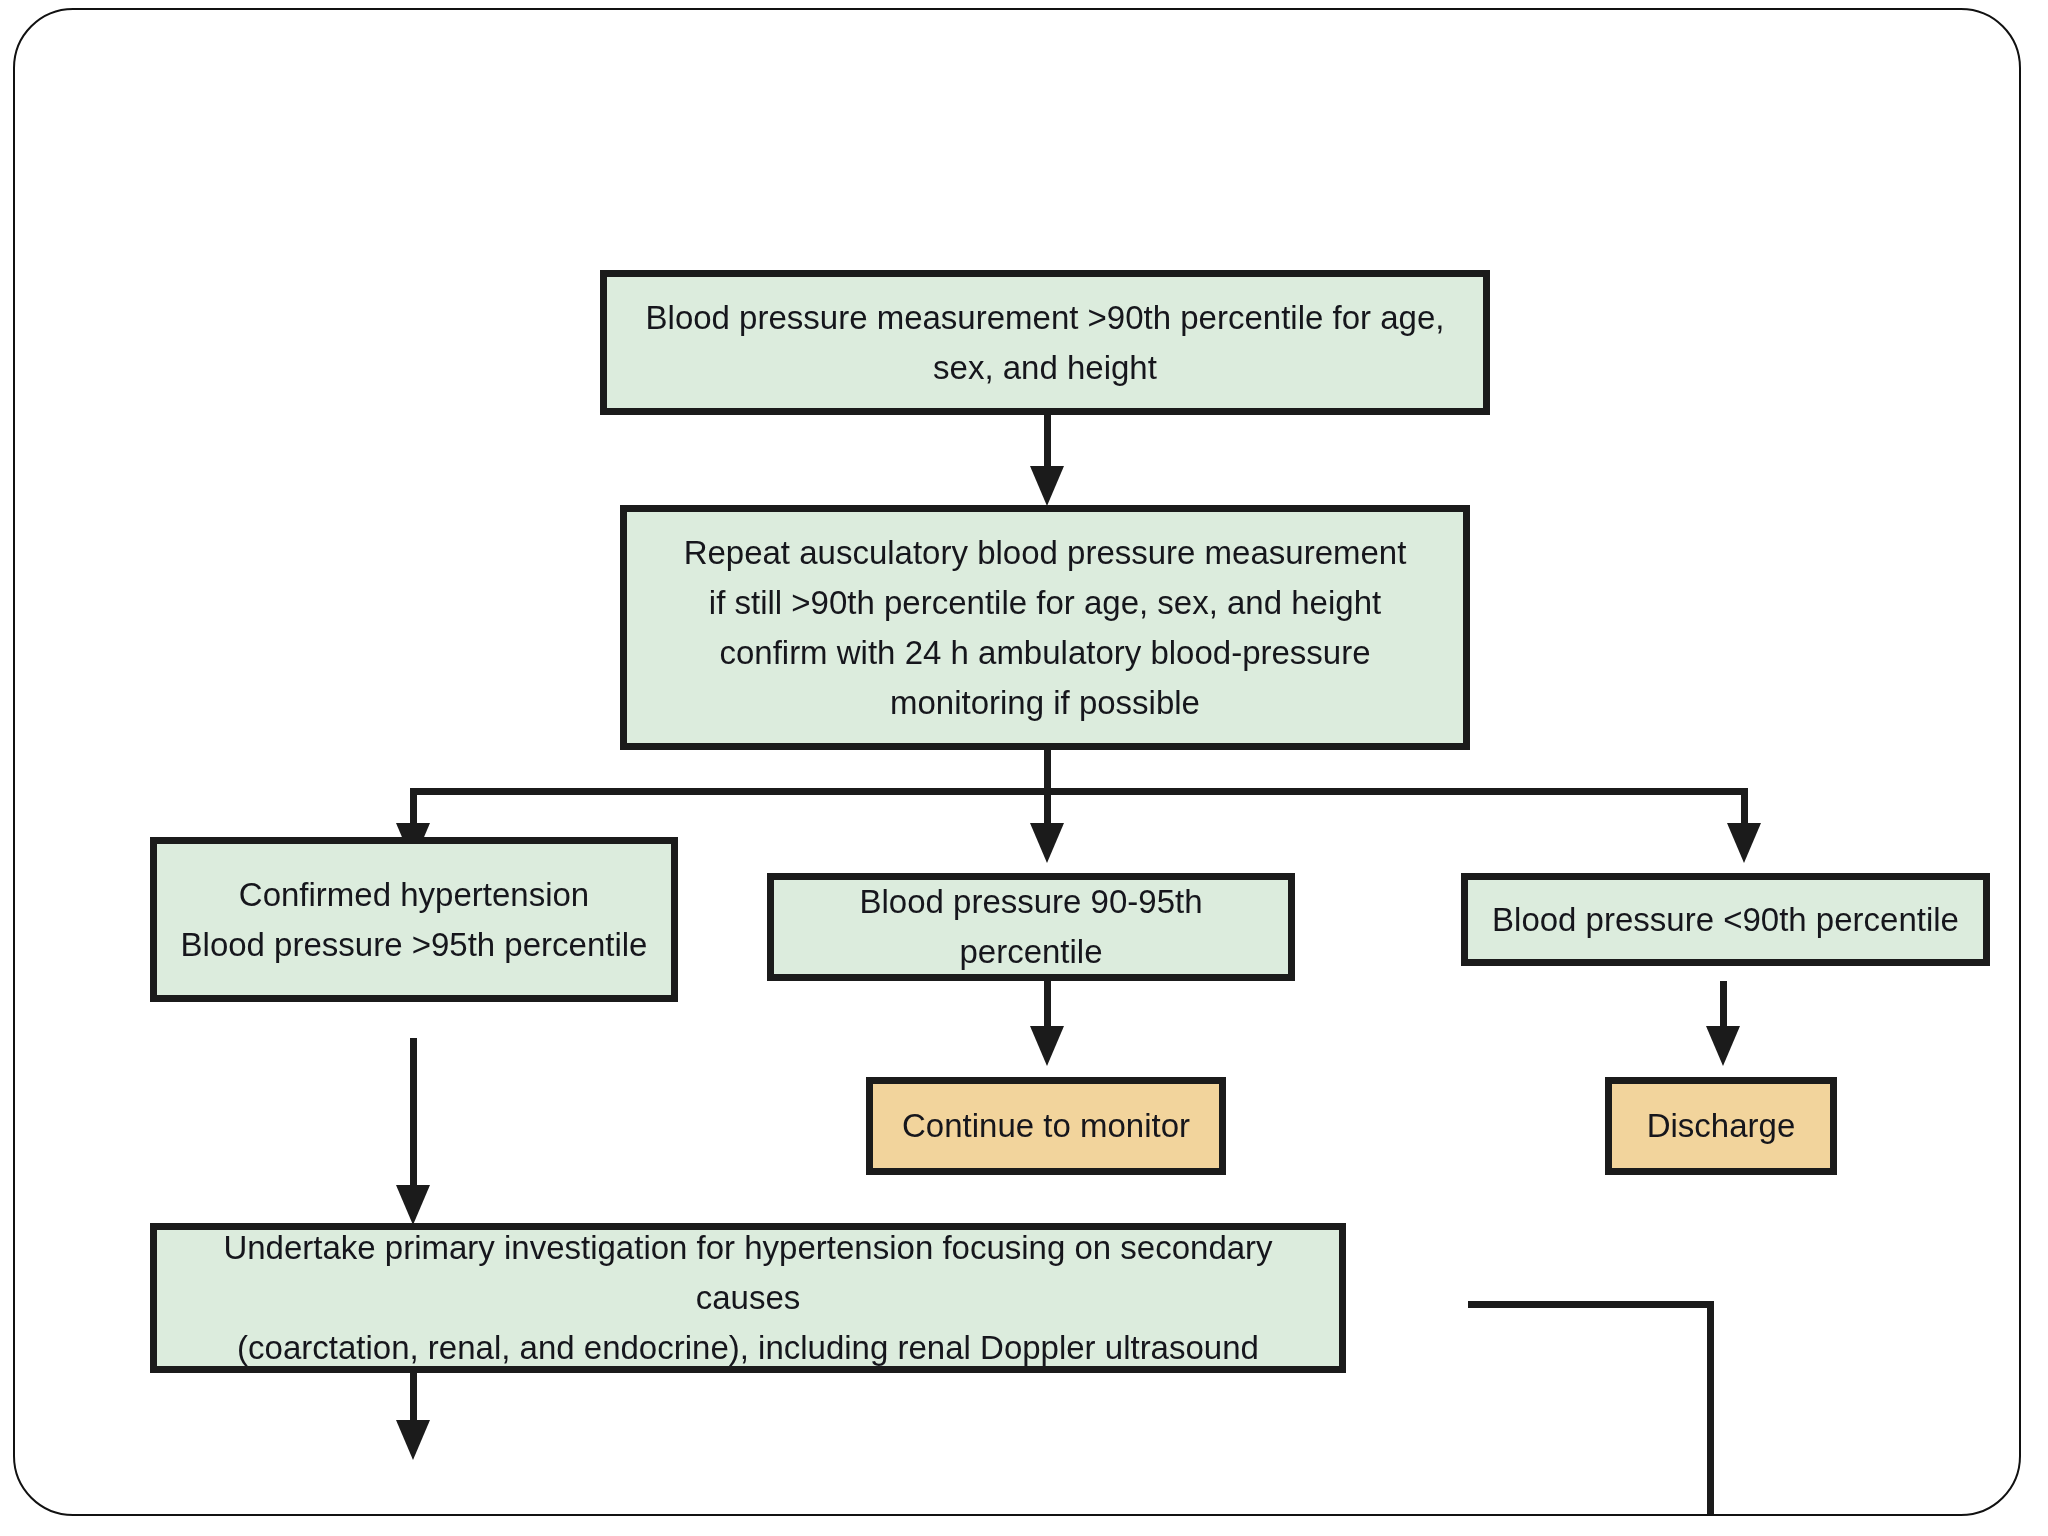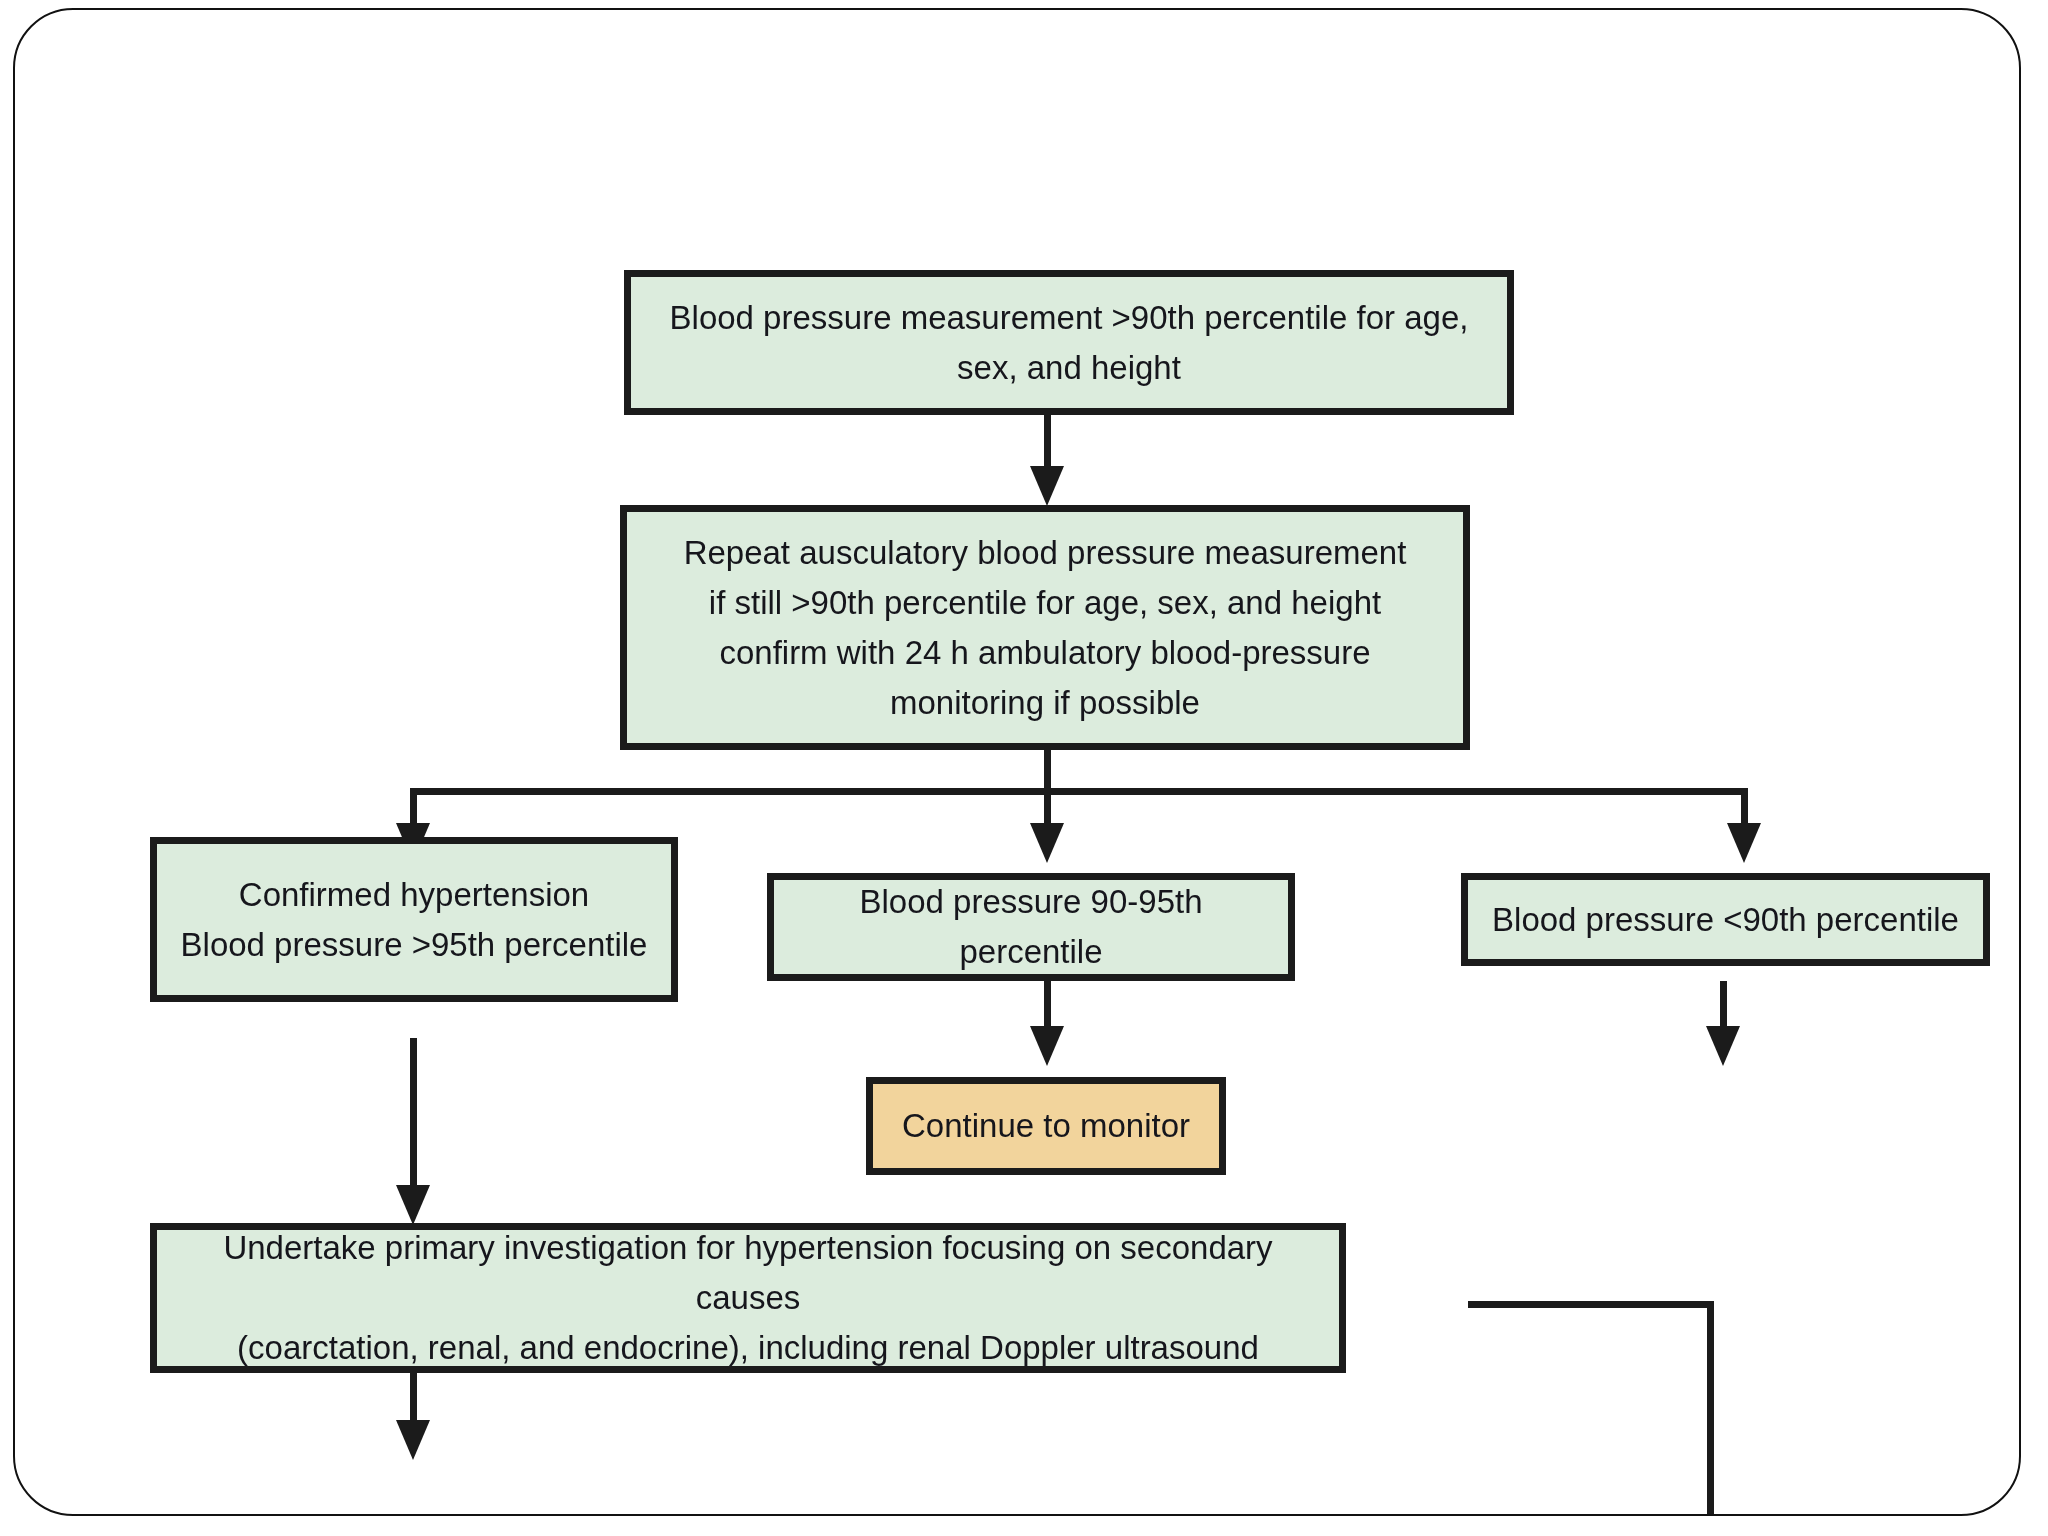--- a/index.html
+++ b/index.html
@@ -86,21 +86,21 @@
 </style>
 </head>
 <body>
 
 <div id="slide">
 
   <div id="slide-frame"></div>
 
   <div id="slide-title">DIAGNOSTIC PATHWAY FOR RENOVASCULAR HTN</div>
 
-  <div class="fbox green" style="left:600px; top:270px; width:890px; height:145px;margin-left:24px;">Blood pressure measurement &gt;90th percentile for age,
+  <div class="fbox green" style="left:600px; top:270px; width:890px; height:145px;">Blood pressure measurement &gt;90th percentile for age,
 sex, and height</div>
 
   <div class="vline" style="left:1044px; top:415px; height:58px;"></div>
   <div class="arrowhead" style="left:1030px; top:466px;"></div>
 
   <div class="fbox green" style="left:620px; top:505px; width:850px; height:245px;">Repeat ausculatory blood pressure measurement
 if still &gt;90th percentile for age, sex, and height
 confirm with 24 h ambulatory blood-pressure
 monitoring if possible</div>
 
@@ -124,20 +124,21 @@
   <div class="fbox green" style="left:1461px; top:873px; width:529px; height:93px;">Blood pressure &lt;90th percentile</div>
 
   <div class="vline" style="left:1044px; top:981px; height:52px;"></div>
   <div class="arrowhead" style="left:1030px; top:1026px;"></div>
 
   <div class="vline" style="left:1720px; top:981px; height:52px;"></div>
   <div class="arrowhead" style="left:1706px; top:1026px;"></div>
 
   <div class="fbox tan" style="left:866px; top:1077px; width:360px; height:98px;">Continue to monitor</div>
 
+  <div class="fbox tan" style="left:1605px; top:1077px; width:232px; height:98px;">Discharge</div>
 
   <div class="vline" style="left:410px; top:1038px; height:175px;"></div>
   <div class="arrowhead" style="left:396px; top:1185px;"></div>
 
   <div class="fbox green" style="left:150px; top:1223px; width:1196px; height:150px;">Undertake primary investigation for hypertension focusing on secondary causes
 (coarctation, renal, and endocrine), including renal Doppler ultrasound</div>
 
   <div class="vline" style="left:410px; top:1373px; height:55px;"></div>
   <div class="arrowhead" style="left:396px; top:1420px;"></div>
 

